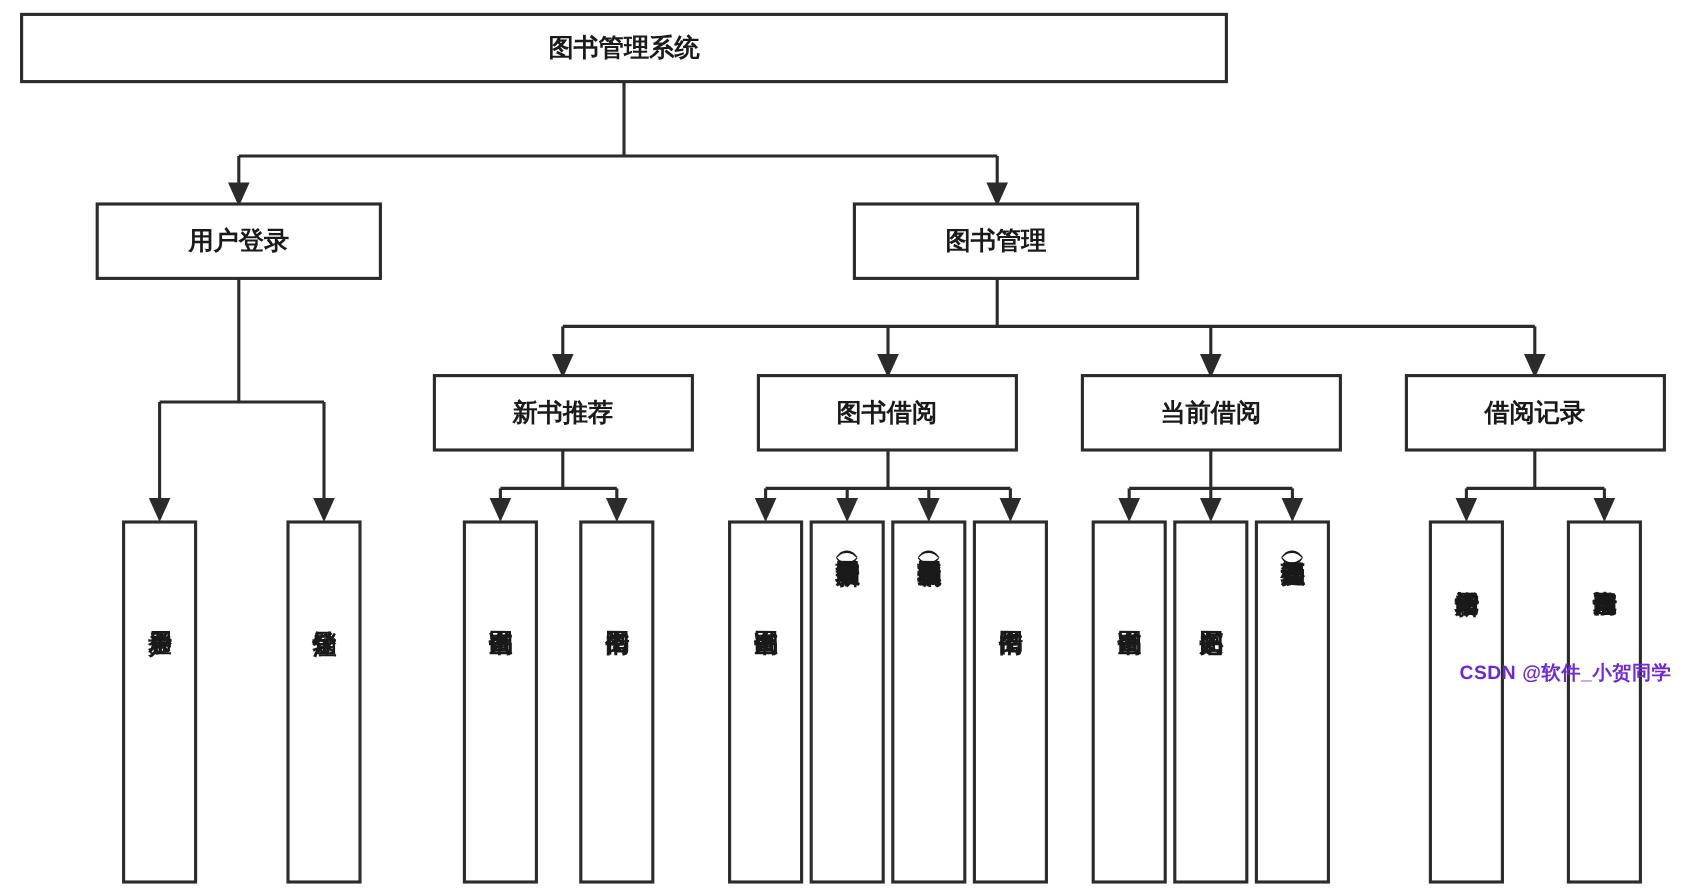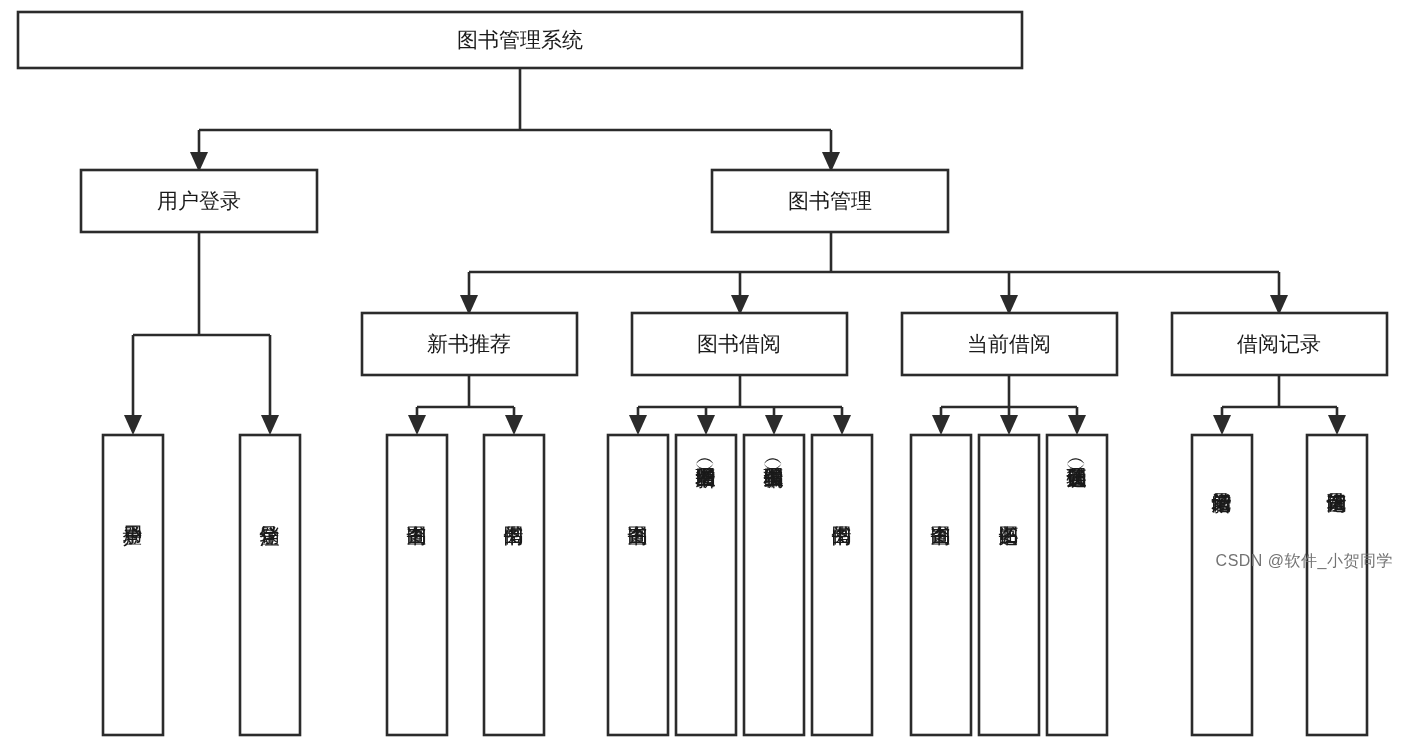--- a/index.html
+++ b/index.html
@@ -11,20 +11,21 @@
     width: 1405px;
     height: 747px;
     font-family: "Liberation Sans", "DejaVu Sans", sans-serif;
     overflow: hidden;
   }
   #diagram-root {
     position: relative;
     width: 1405px;
     height: 578px;
     background: #ffffff;
+    font-weight: bold;
   }
   svg#org-chart {
     position: absolute;
     left: 0;
     top: 0;
     width: 1405px;
     height: 747px;
     display: block;
   }
   .node-box {
@@ -52,21 +53,21 @@
   .node-label-vertical {
     fill: #1a1a1a;
     font-family: "Liberation Sans", "DejaVu Sans", sans-serif;
     font-size: 20px;
     text-anchor: middle;
   }
   .watermark {
     position: absolute;
     right: 12px;
     bottom: 6px;
-    color: #737373;
+    color: #6d28d9;
     font-size: 16px;
     font-family: "Liberation Sans", "DejaVu Sans", sans-serif;
     letter-spacing: 0.5px;
     white-space: nowrap;
     pointer-events: none;
     margin-left: 12px;
   }
 </style>
 </head>
 <body>

